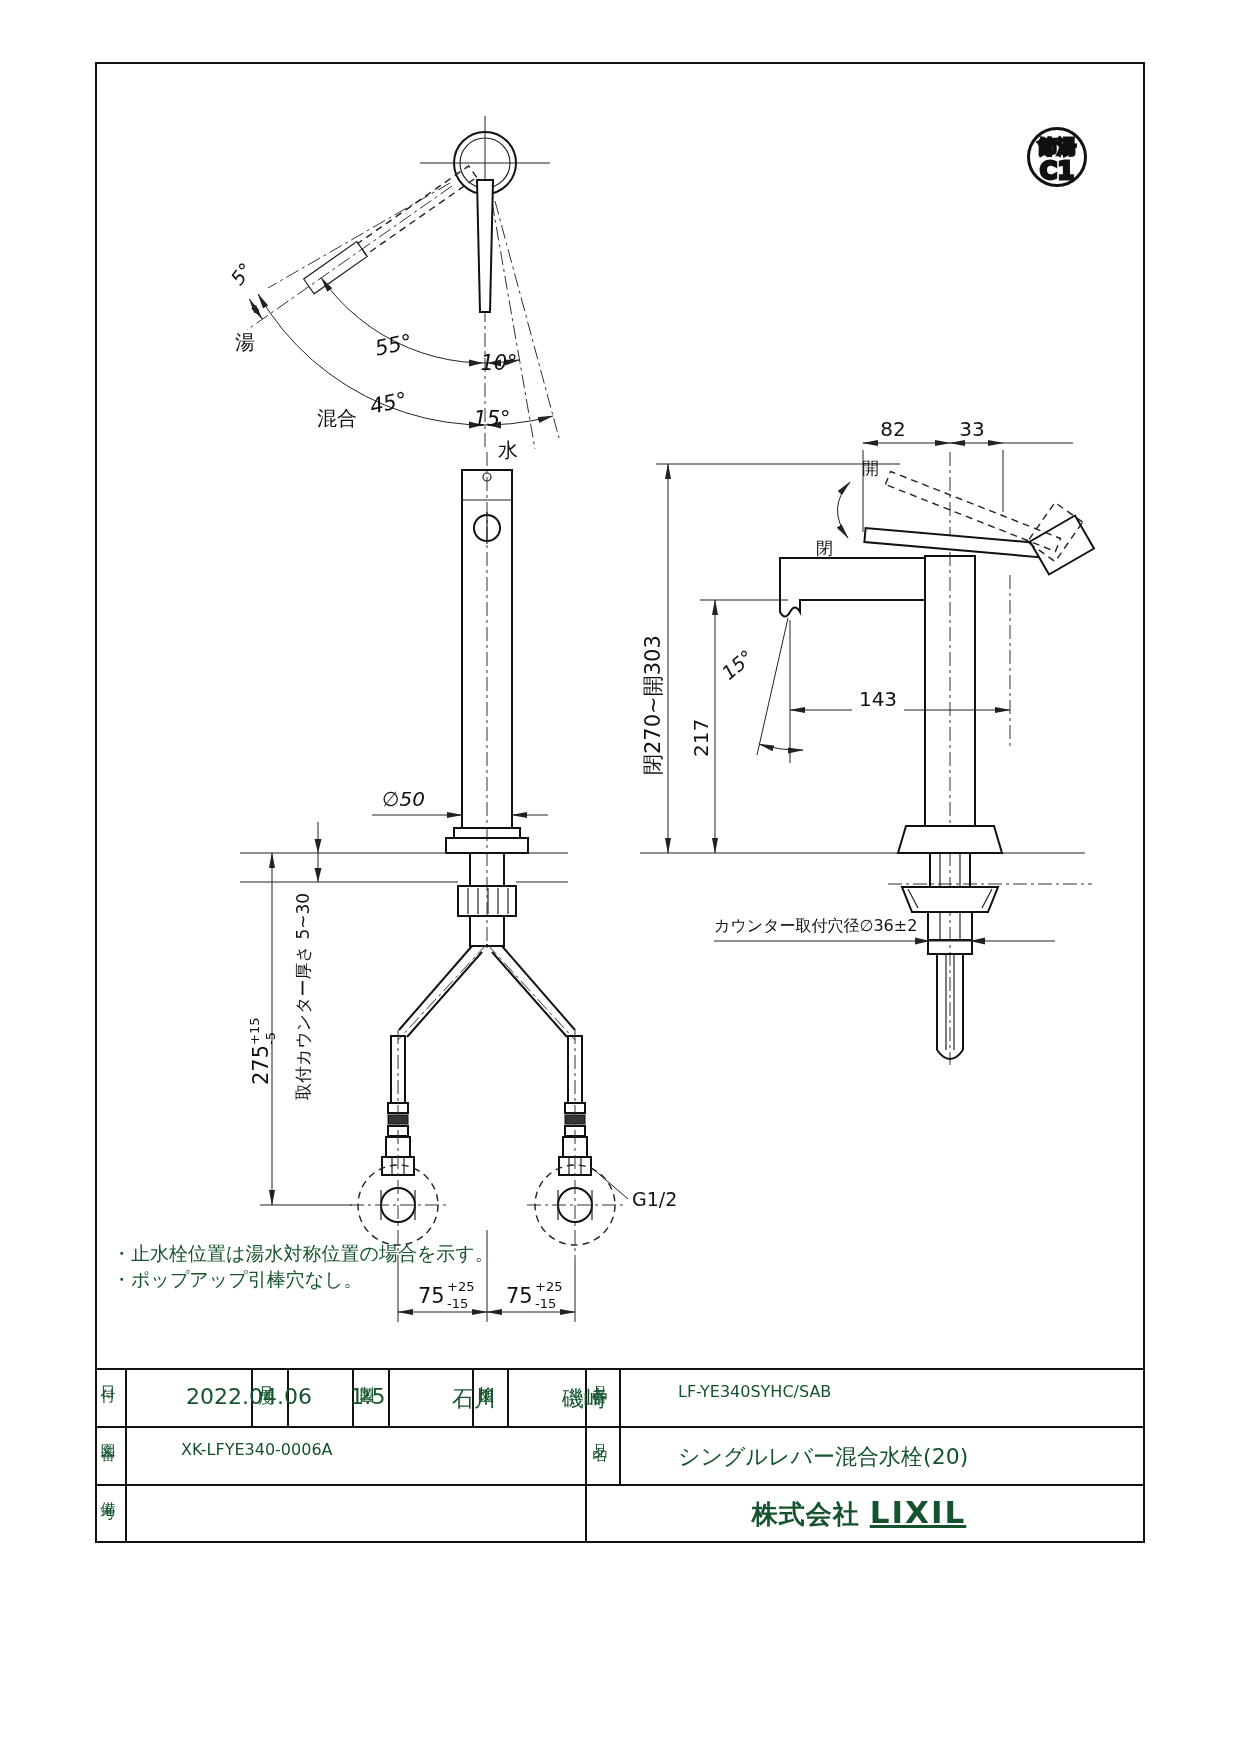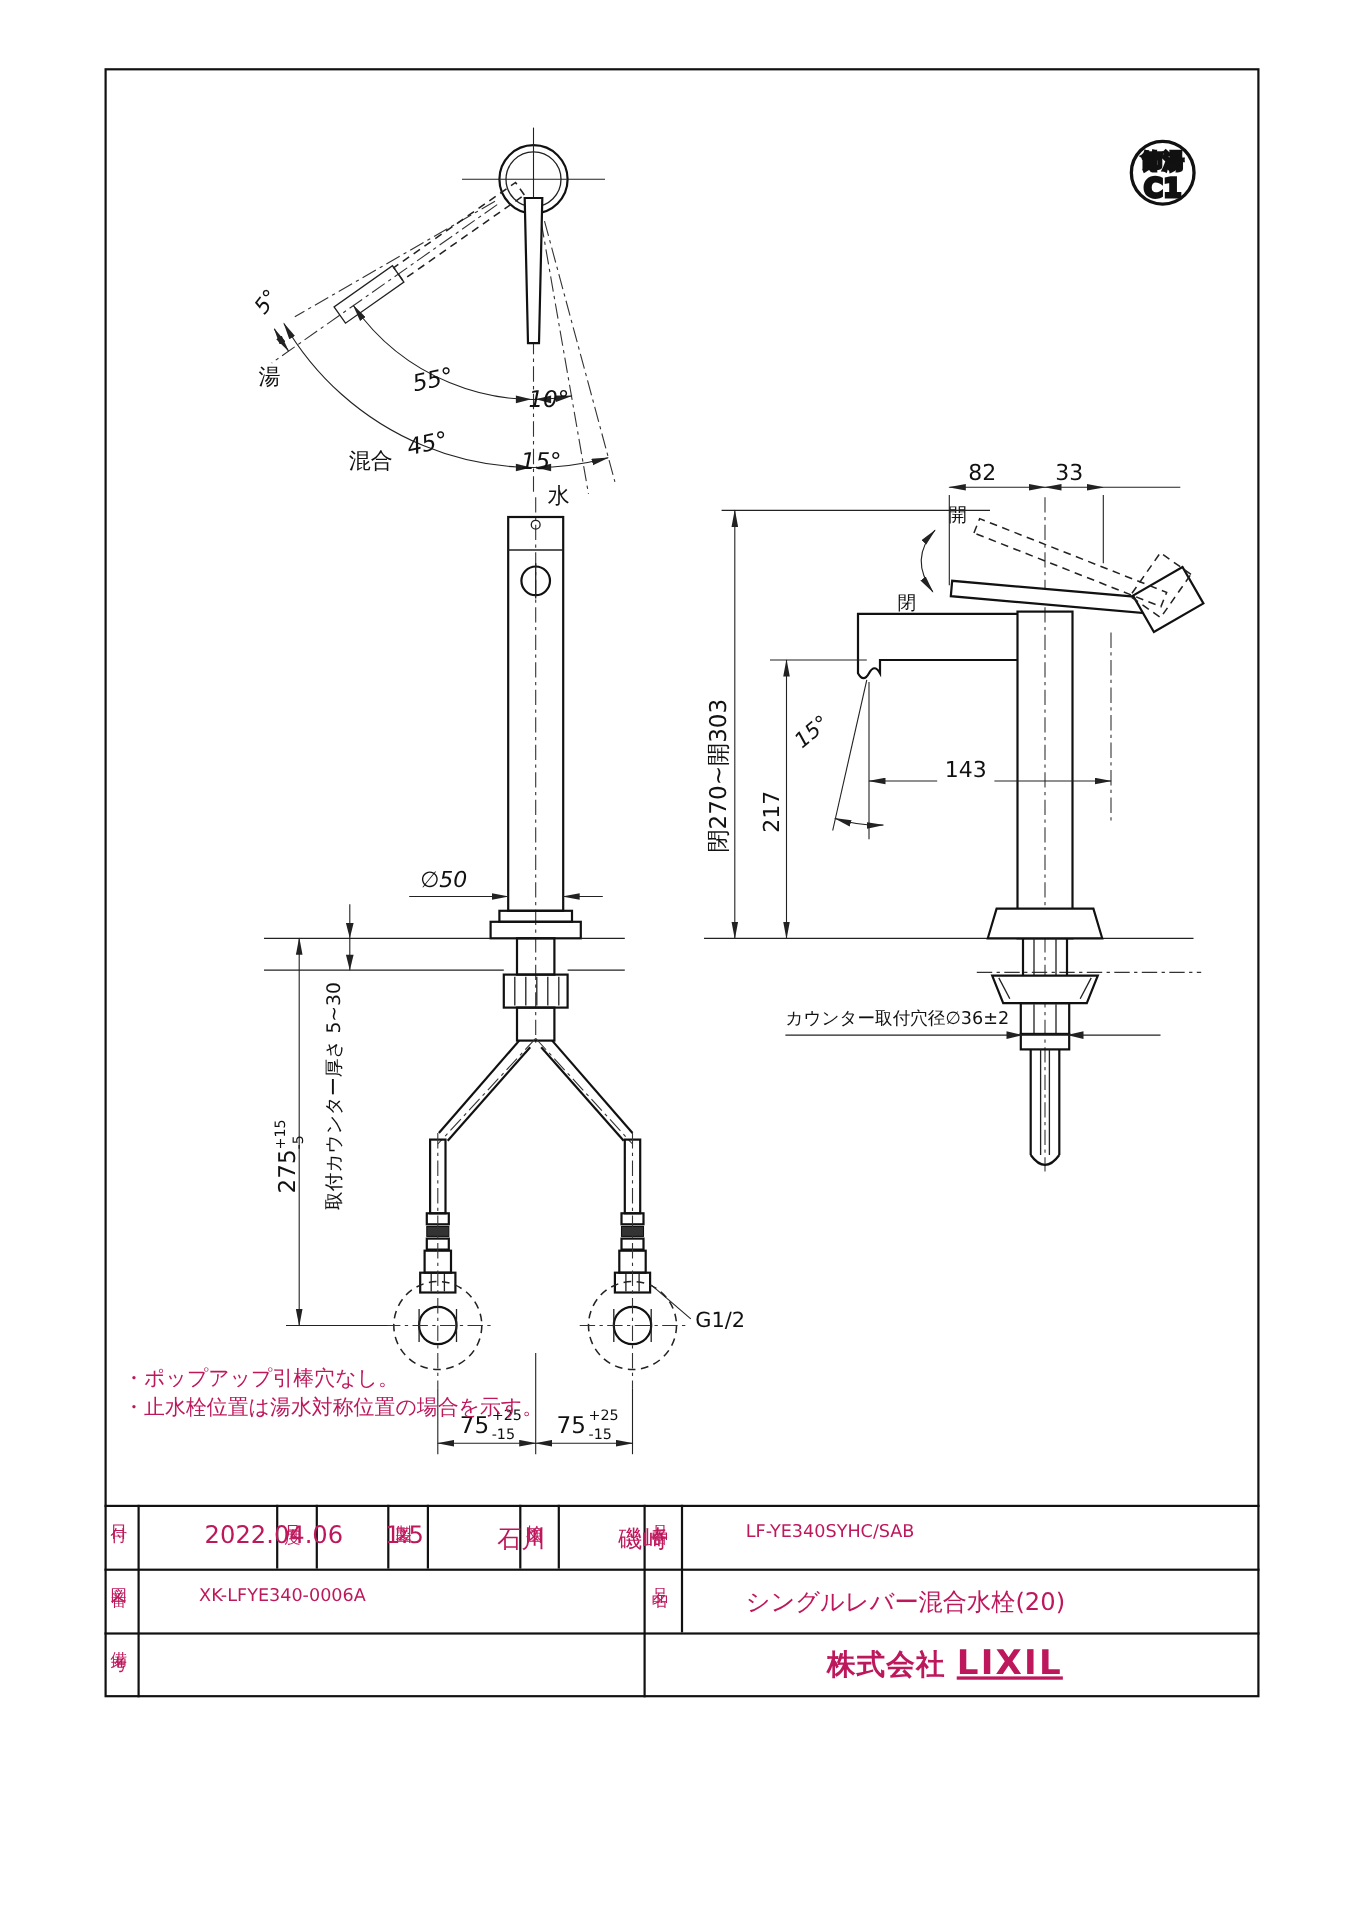--- a/index.html
+++ b/index.html
@@ -1,17 +1,17 @@
 <!DOCTYPE html>
 <html><head>
 <meta charset="utf-8">
 <style>
   html,body{margin:0;padding:0;background:#e8e8e8;}
   .sheet{position:relative;width:1240px;height:1754px;background:#ffffff;
-         font-family:"DejaVu Sans",sans-serif;color:#be185d;overflow:hidden;}
+         font-family:"DejaVu Sans",sans-serif;color:#14532d;overflow:hidden;}
   svg text{font-family:"DejaVu Sans",sans-serif;fill:#111;}
   .border-frame{position:absolute;left:95px;top:62px;width:1050px;height:1481px;
                 border:2px solid #111;box-sizing:border-box;}
   .hline,.vline{position:absolute;background:#111;}
   .hline{height:2px;} .vline{width:2px;}
   .tb-label{position:absolute;writing-mode:vertical-rl;text-orientation:upright;
             font-size:15px;letter-spacing:3px;line-height:1;}
   .tb-val{position:absolute;font-size:22px;white-space:nowrap;margin-left:48px;}
   .tb-val.big{font-size:16px;}
   .notes{position:absolute;left:112px;top:1240px;font-size:19px;line-height:26px;white-space:nowrap;}
@@ -258,22 +258,22 @@
       <path d="M937,1050 Q950,1068 963,1050" class="s2"></path>
 
       <text x="714" y="931" font-size="16">カウンター取付穴径∅36±2</text>
       <line x1="714" y1="941" x2="1055" y2="941" class="dim"></line>
       <polygon points="930,941 915,937.5 915,944.5" fill="#222"></polygon>
       <polygon points="970,941 985,937.5 985,944.5" fill="#222"></polygon>
     </g>
   </svg>
 
   <div class="notes">
+    <div>・止水栓位置は湯水対称位置の場合を示す。</div>
     <div>・ポップアップ引棒穴なし。</div>
-    <div>・止水栓位置は湯水対称位置の場合を示す。</div>
   </div>
 
   <div class="border-frame"></div>
 
   <div class="hline" style="left:95px;top:1368px;width:1050px;"></div>
   <div class="hline" style="left:95px;top:1426px;width:1050px;"></div>
   <div class="hline" style="left:95px;top:1484px;width:1050px;"></div>
 
   <div class="vline" style="left:125px;top:1368px;height:175px;"></div>
   <div class="vline" style="left:251px;top:1368px;height:58px;"></div>

